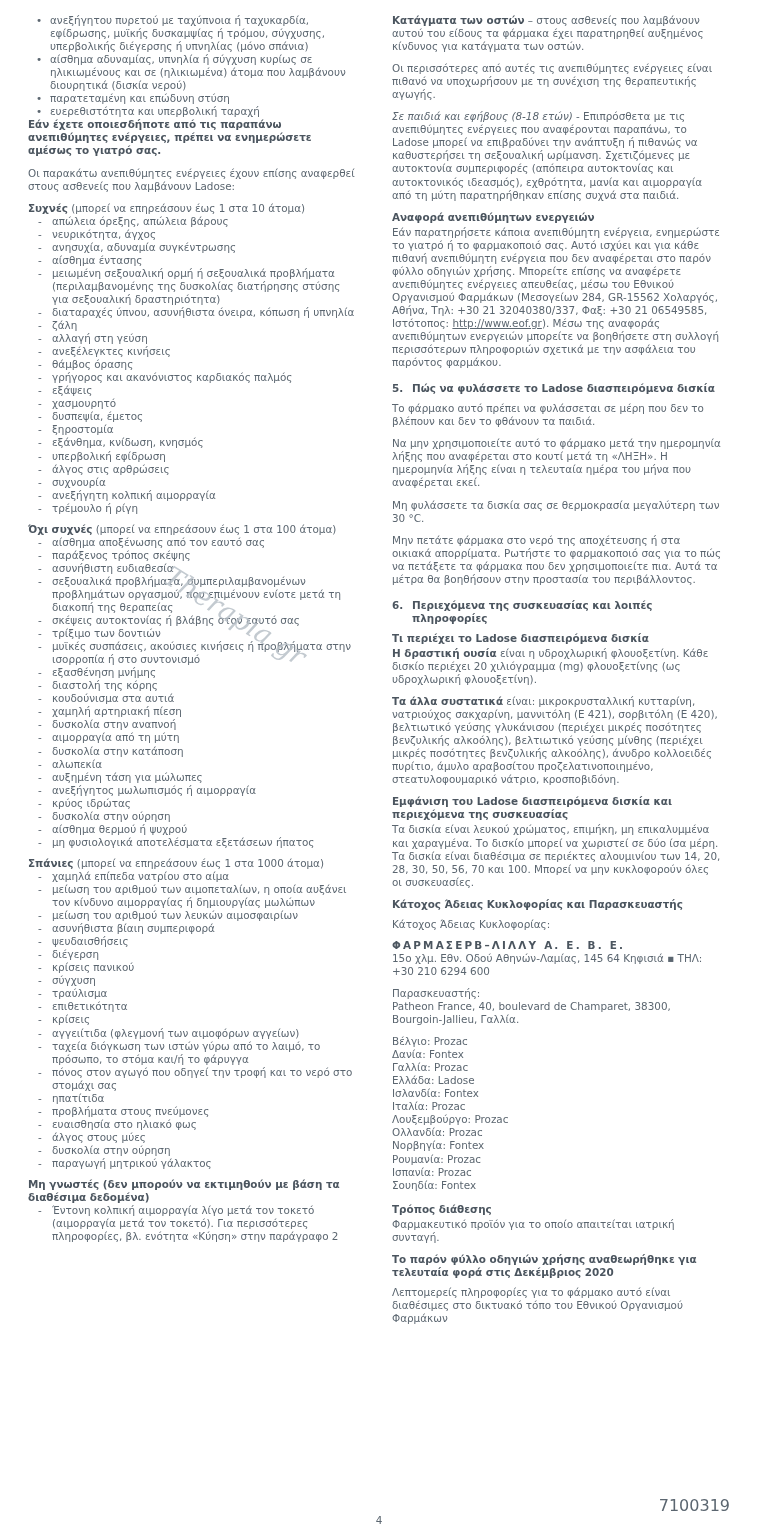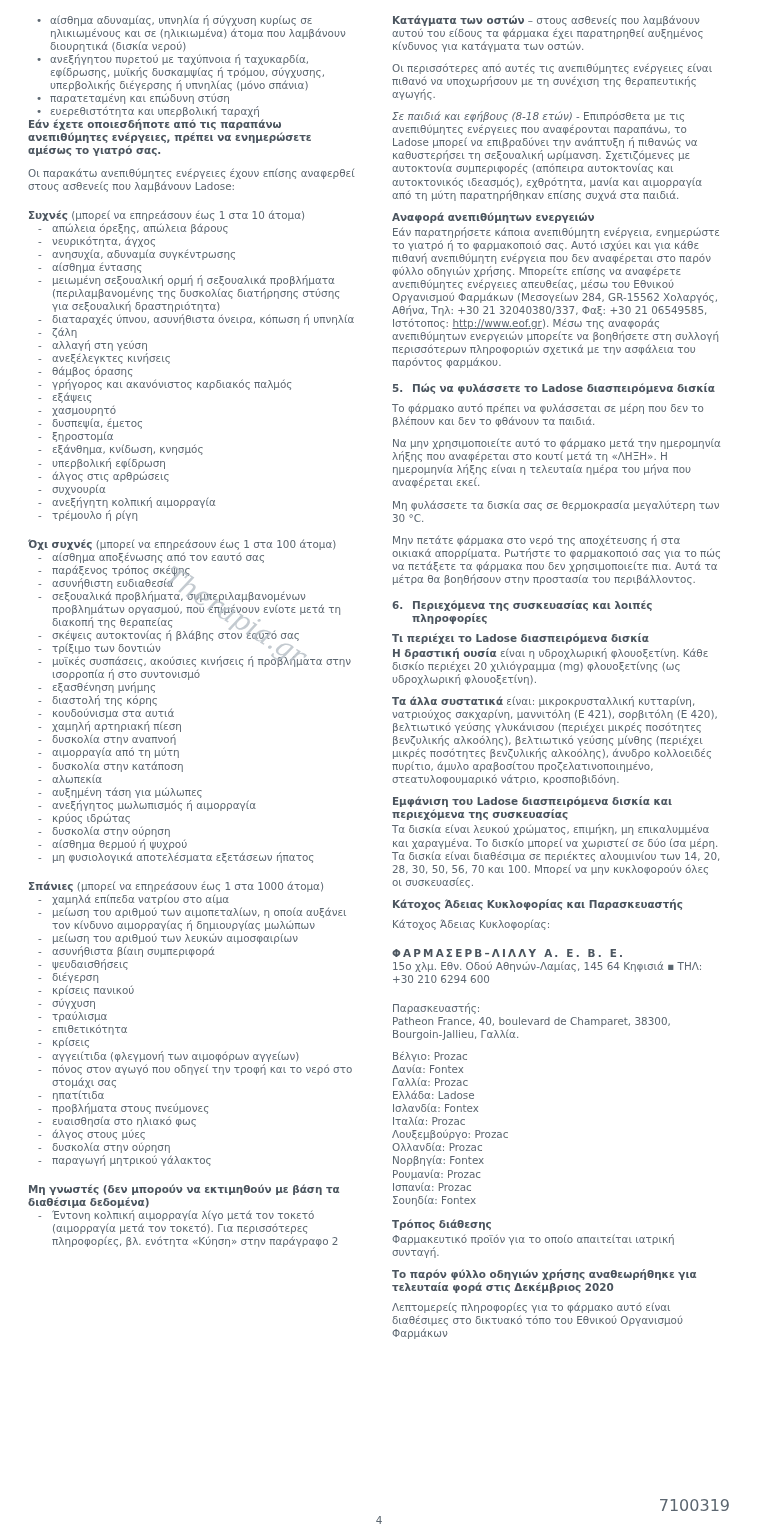--- a/index.html
+++ b/index.html
@@ -28,21 +28,21 @@
     font-size: 10.4px;
     line-height: 13.05px;
     text-align: left;
   }
   .col-left  { left: 28px; }
   .col-right { left: 392px; }
 
   p.para {
     margin: 0 0 9px 0;
   }
-  p.tight { margin: 16px 0 0 0; }
+  p.tight { margin: 8px 0 0 0; }
 
   .h-bold {
     font-weight: bold;
     color: #4b555f;
     margin: 0 0 2px 0;
   }
   .h-bold-sp { }
   .b { font-weight: bold; color:#4b555f; }
   .i { font-style: italic; }
 
@@ -138,22 +138,22 @@
   }
 </style>
 </head>
 <body>
 
 <div class="page">
 
   <div class="col col-left">
 
     <ul class="bl">
+      <li>ανεξήγητου πυρετού με ταχύπνοια ή ταχυκαρδία, εφίδρωσης, μυϊκής δυσκαμψίας ή τρόμου, σύγχυσης, υπερβολικής διέγερσης ή υπνηλίας (μόνο σπάνια)</li>
       <li>αίσθημα αδυναμίας, υπνηλία ή σύγχυση κυρίως σε ηλικιωμένους και σε (ηλικιωμένα) άτομα που λαμβάνουν διουρητικά (δισκία νερού)</li>
-      <li>ανεξήγητου πυρετού με ταχύπνοια ή ταχυκαρδία, εφίδρωσης, μυϊκής δυσκαμψίας ή τρόμου, σύγχυσης, υπερβολικής διέγερσης ή υπνηλίας (μόνο σπάνια)</li>
       <li>παρατεταμένη και επώδυνη στύση</li>
       <li>ευερεθιστότητα και υπερβολική ταραχή</li>
     </ul>
 
     <p class="h-bold h-bold-sp">Εάν έχετε οποιεσδήποτε από τις παραπάνω ανεπιθύμητες ενέργειες, πρέπει να ενημερώσετε αμέσως το γιατρό σας.</p>
 
     <p class="para" style="margin-top:9px">Οι παρακάτω ανεπιθύμητες ενέργειες έχουν επίσης αναφερθεί στους ασθενείς που λαμβάνουν Ladose:</p>
 
     <p class="tight freq-head"><span class="b">Συχνές</span><span> (μπορεί να επηρεάσουν έως 1 στα 10 άτομα)</span></p>
     <ul class="bl dash">
@@ -212,20 +212,21 @@
       <li>μείωση του αριθμού των λευκών αιμοσφαιρίων</li>
       <li>ασυνήθιστα βίαιη συμπεριφορά</li>
       <li>ψευδαισθήσεις</li>
       <li>διέγερση</li>
       <li>κρίσεις πανικού</li>
       <li>σύγχυση</li>
       <li>τραύλισμα</li>
       <li>επιθετικότητα</li>
       <li>κρίσεις</li>
       <li>αγγειίτιδα (φλεγμονή των αιμοφόρων αγγείων)</li>
+      <li>ταχεία διόγκωση των ιστών γύρω από το λαιμό, το πρόσωπο, το στόμα και/ή το φάρυγγα</li>
       <li>πόνος στον αγωγό που οδηγεί την τροφή και το νερό στο στομάχι σας</li>
       <li>ηπατίτιδα</li>
       <li>προβλήματα στους πνεύμονες</li>
       <li>ευαισθησία στο ηλιακό φως</li>
       <li>άλγος στους μύες</li>
       <li>δυσκολία στην ούρηση</li>
       <li>παραγωγή μητρικού γάλακτος</li>
     </ul>
 
     <p class="tight freq-head"><span class="b">Μη γνωστές (δεν μπορούν να εκτιμηθούν με βάση τα διαθέσιμα δεδομένα)</span></p>

